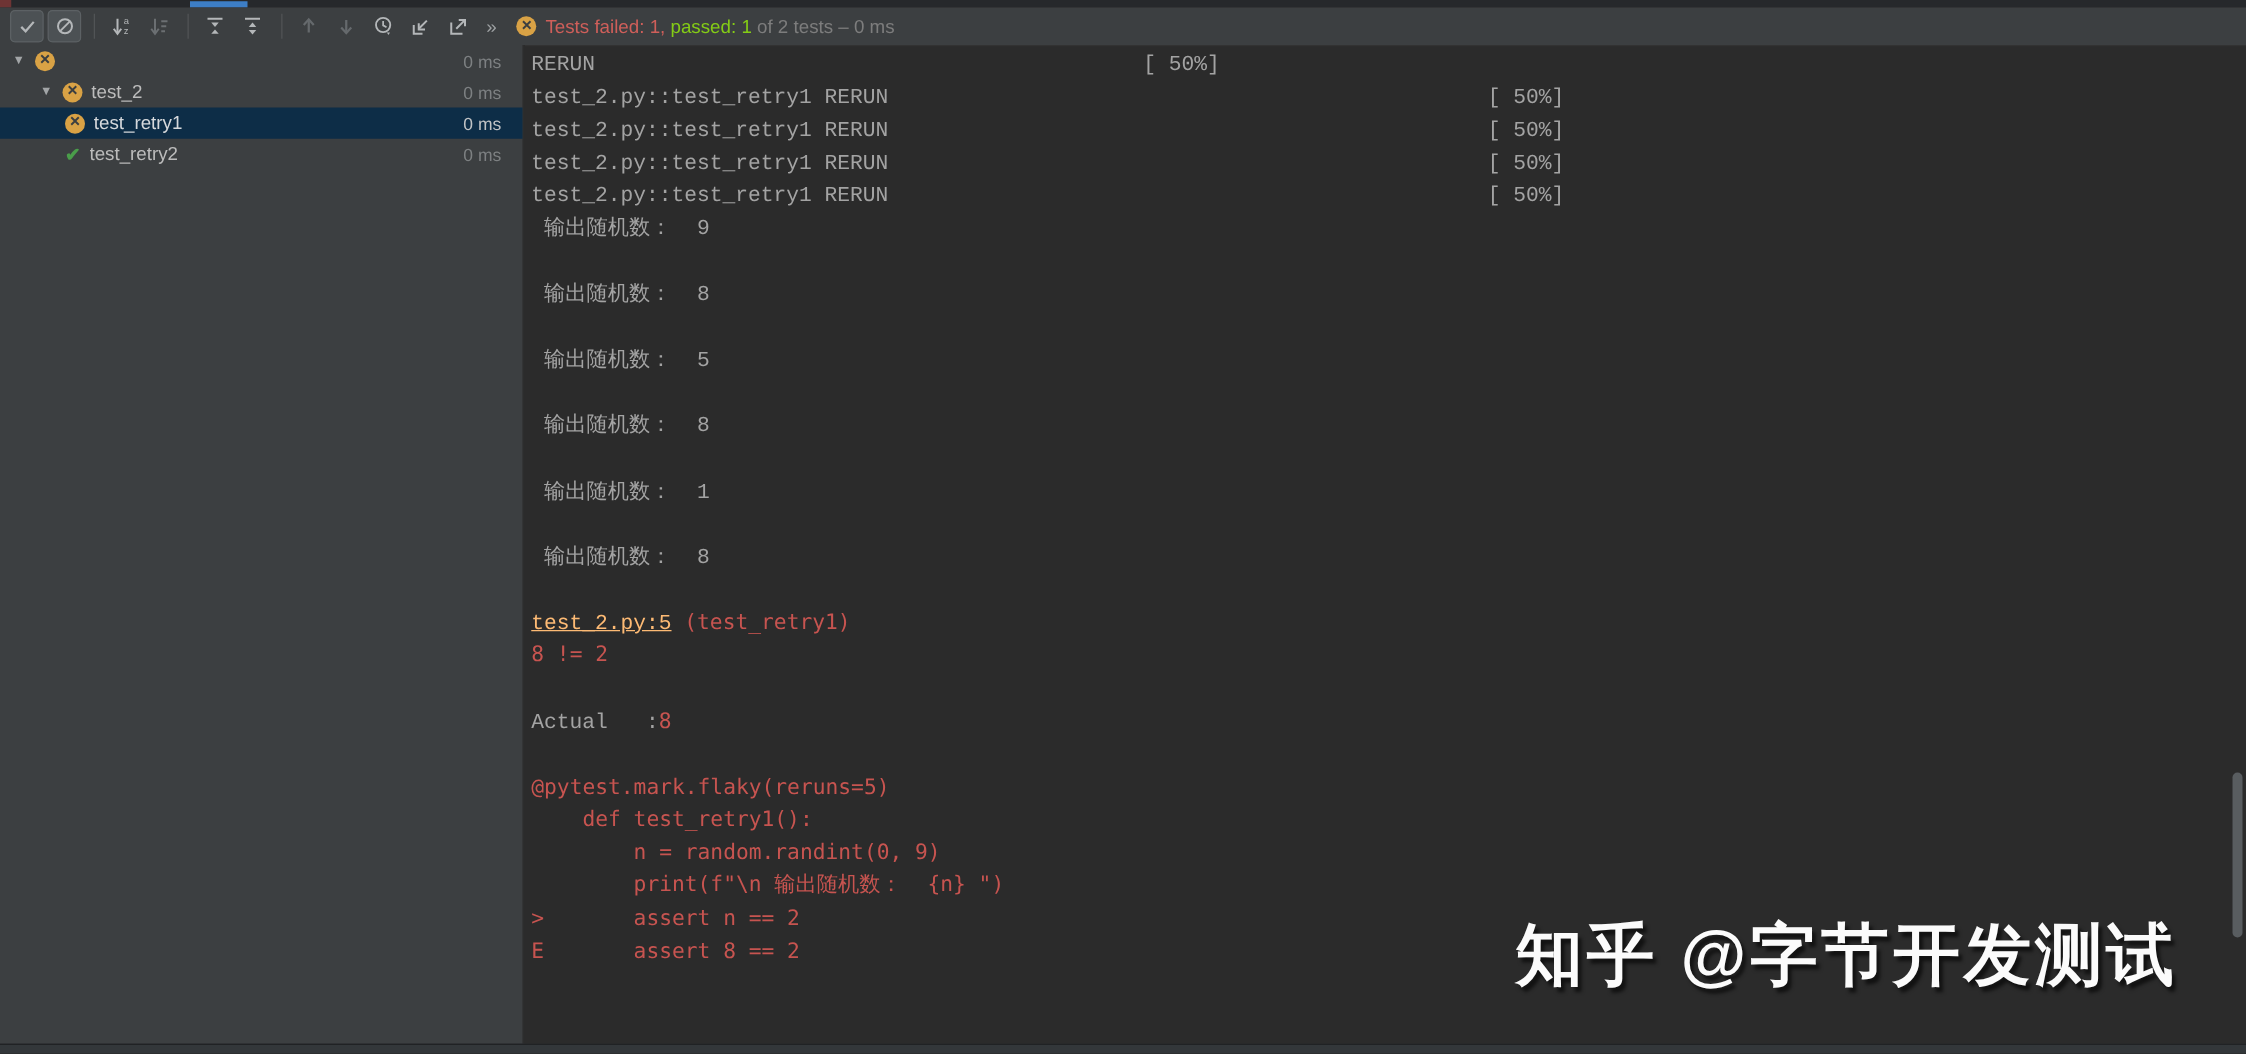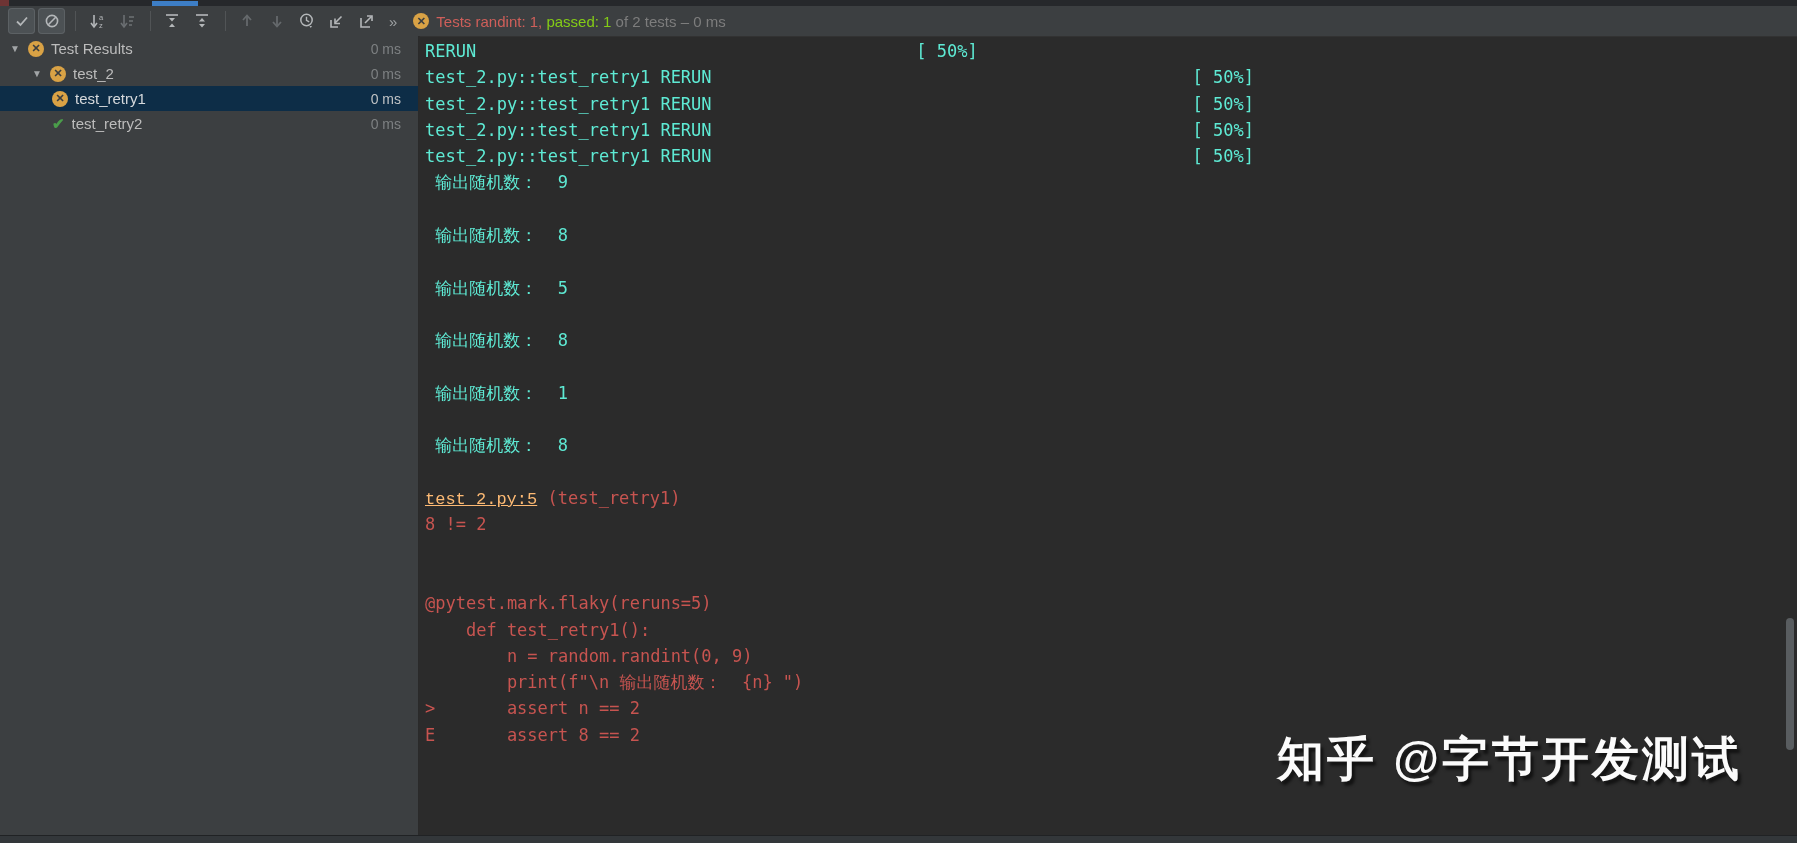--- a/index.html
+++ b/index.html
@@ -43,32 +43,32 @@
   .node-label{flex:1 1 auto;overflow:hidden;}
   .node-time{position:absolute;right:17px;color:#7d8082;font-size:14px;}
   .tree-row.selected .node-time{color:#c0c3c5;}
 
   
   .console{position:absolute;left:420px;top:36px;right:0;height:799px;background:#2b2b2b;
            border-top:1px solid #323232;box-sizing:border-box;
            font-family:"DejaVu Sans Mono","Liberation Mono",monospace;
            font-size:17px;line-height:26.3px;padding:1px 0 0 5px;overflow:hidden;}
   .c-line{white-space:pre;height:26.3px;}
-  .seg-p{color:#5eead4;}
+  .seg-p{color:#a3a3a3;font-family:Liberation Mono, monospace;}
   .seg-e{color:#c75450;}
   .seg-l{color:#fdba74;text-decoration:underline;cursor:pointer;font-family:Liberation Mono, monospace;}
 
   
   .v-scroll-thumb{position:absolute;right:3px;top:618px;width:8px;height:132px;
                   background:#595d60;border-radius:4px;}
   .bottom-strip{position:absolute;left:0;bottom:0;width:100%;height:8px;background:#33373a;
                 border-top:1px solid #202224;box-sizing:border-box;}
 
   
-  .watermark{position:absolute;right:55px;top:728px;font-size:47px;font-weight:bold;
+  .watermark{position:absolute;right:55px;top:728px;font-size:54px;font-weight:bold;
              color:#fbfbfb;letter-spacing:3px;white-space:nowrap;
              text-shadow:3px 4px 3px rgba(0,0,0,0.6);}
 </style>
 </head>
 <body>
 
 <div id="app">
 
   <div class="top-strip">
     <div class="corner"></div>
@@ -152,31 +152,30 @@
       <svg width="18" height="18" viewBox="0 0 18 18">
         <path d="M3 6 L3 15 L12 15" fill="none" stroke="#b4b7b9" stroke-width="1.6"></path>
         <line x1="7" y1="11" x2="13.5" y2="4.5" stroke="#b4b7b9" stroke-width="1.6"></line>
         <path d="M9 4 L14 4 L14 9" fill="none" stroke="#b4b7b9" stroke-width="1.6"></path>
       </svg>
     </div>
     <div class="chevrons">»</div>
 
     <div class="status">
       <span class="ball-icon">✕</span>
-      <span class="st-failed">Tests randint: 1,</span>
+      <span class="st-failed">Tests failed: 1,</span>
       <span class="st-passed"> passed: 1</span>
       <span class="st-rest"> of 2 tests – 0 ms</span>
     </div>
   </div>
 
   <div class="tree-panel">
       <div class="tree-row" style="padding-left: 8px;">
     <span class="twisty">▼</span>
     <span class="node-icon ball-icon">✕</span>
-    <span class="node-label">Test Results</span>
     <span class="node-time">0 ms</span>
   </div>
       <div class="tree-row" style="padding-left: 30px;">
     <span class="twisty">▼</span>
     <span class="node-icon ball-icon">✕</span>
     <span class="node-label">test_2</span>
     <span class="node-time">0 ms</span>
   </div>
       <div class="tree-row selected" style="padding-left: 52px;">
 
@@ -206,20 +205,21 @@
       <div class="c-line">&nbsp;</div>
       <div class="c-line"><span class="seg-p"> 输出随机数：  8 </span></div>
       <div class="c-line">&nbsp;</div>
       <div class="c-line"><span class="seg-p"> 输出随机数：  1 </span></div>
       <div class="c-line">&nbsp;</div>
       <div class="c-line"><span class="seg-p"> 输出随机数：  8 </span></div>
       <div class="c-line">&nbsp;</div>
       <div class="c-line"><span class="seg-l">test_2.py:5</span><span class="seg-p"> </span><span class="seg-e">(test_retry1)</span></div>
       <div class="c-line"><span class="seg-e">8 != 2</span></div>
       <div class="c-line">&nbsp;</div>
+      <div class="c-line"><span class="seg-p">Actual   :</span><span class="seg-e">8</span></div>
       <div class="c-line">&nbsp;</div>
       <div class="c-line"><span class="seg-e">@pytest.mark.flaky(reruns=5)</span></div>
       <div class="c-line"><span class="seg-e">    def test_retry1():</span></div>
       <div class="c-line"><span class="seg-e">        n = random.randint(0, 9)</span></div>
       <div class="c-line"><span class="seg-e">        print(f"\n 输出随机数：  {n} ")</span></div>
       <div class="c-line"><span class="seg-e">&gt;       assert n == 2</span></div>
       <div class="c-line"><span class="seg-e">E       assert 8 == 2</span></div>
     </div>
 
   <div class="v-scroll-thumb"></div>

